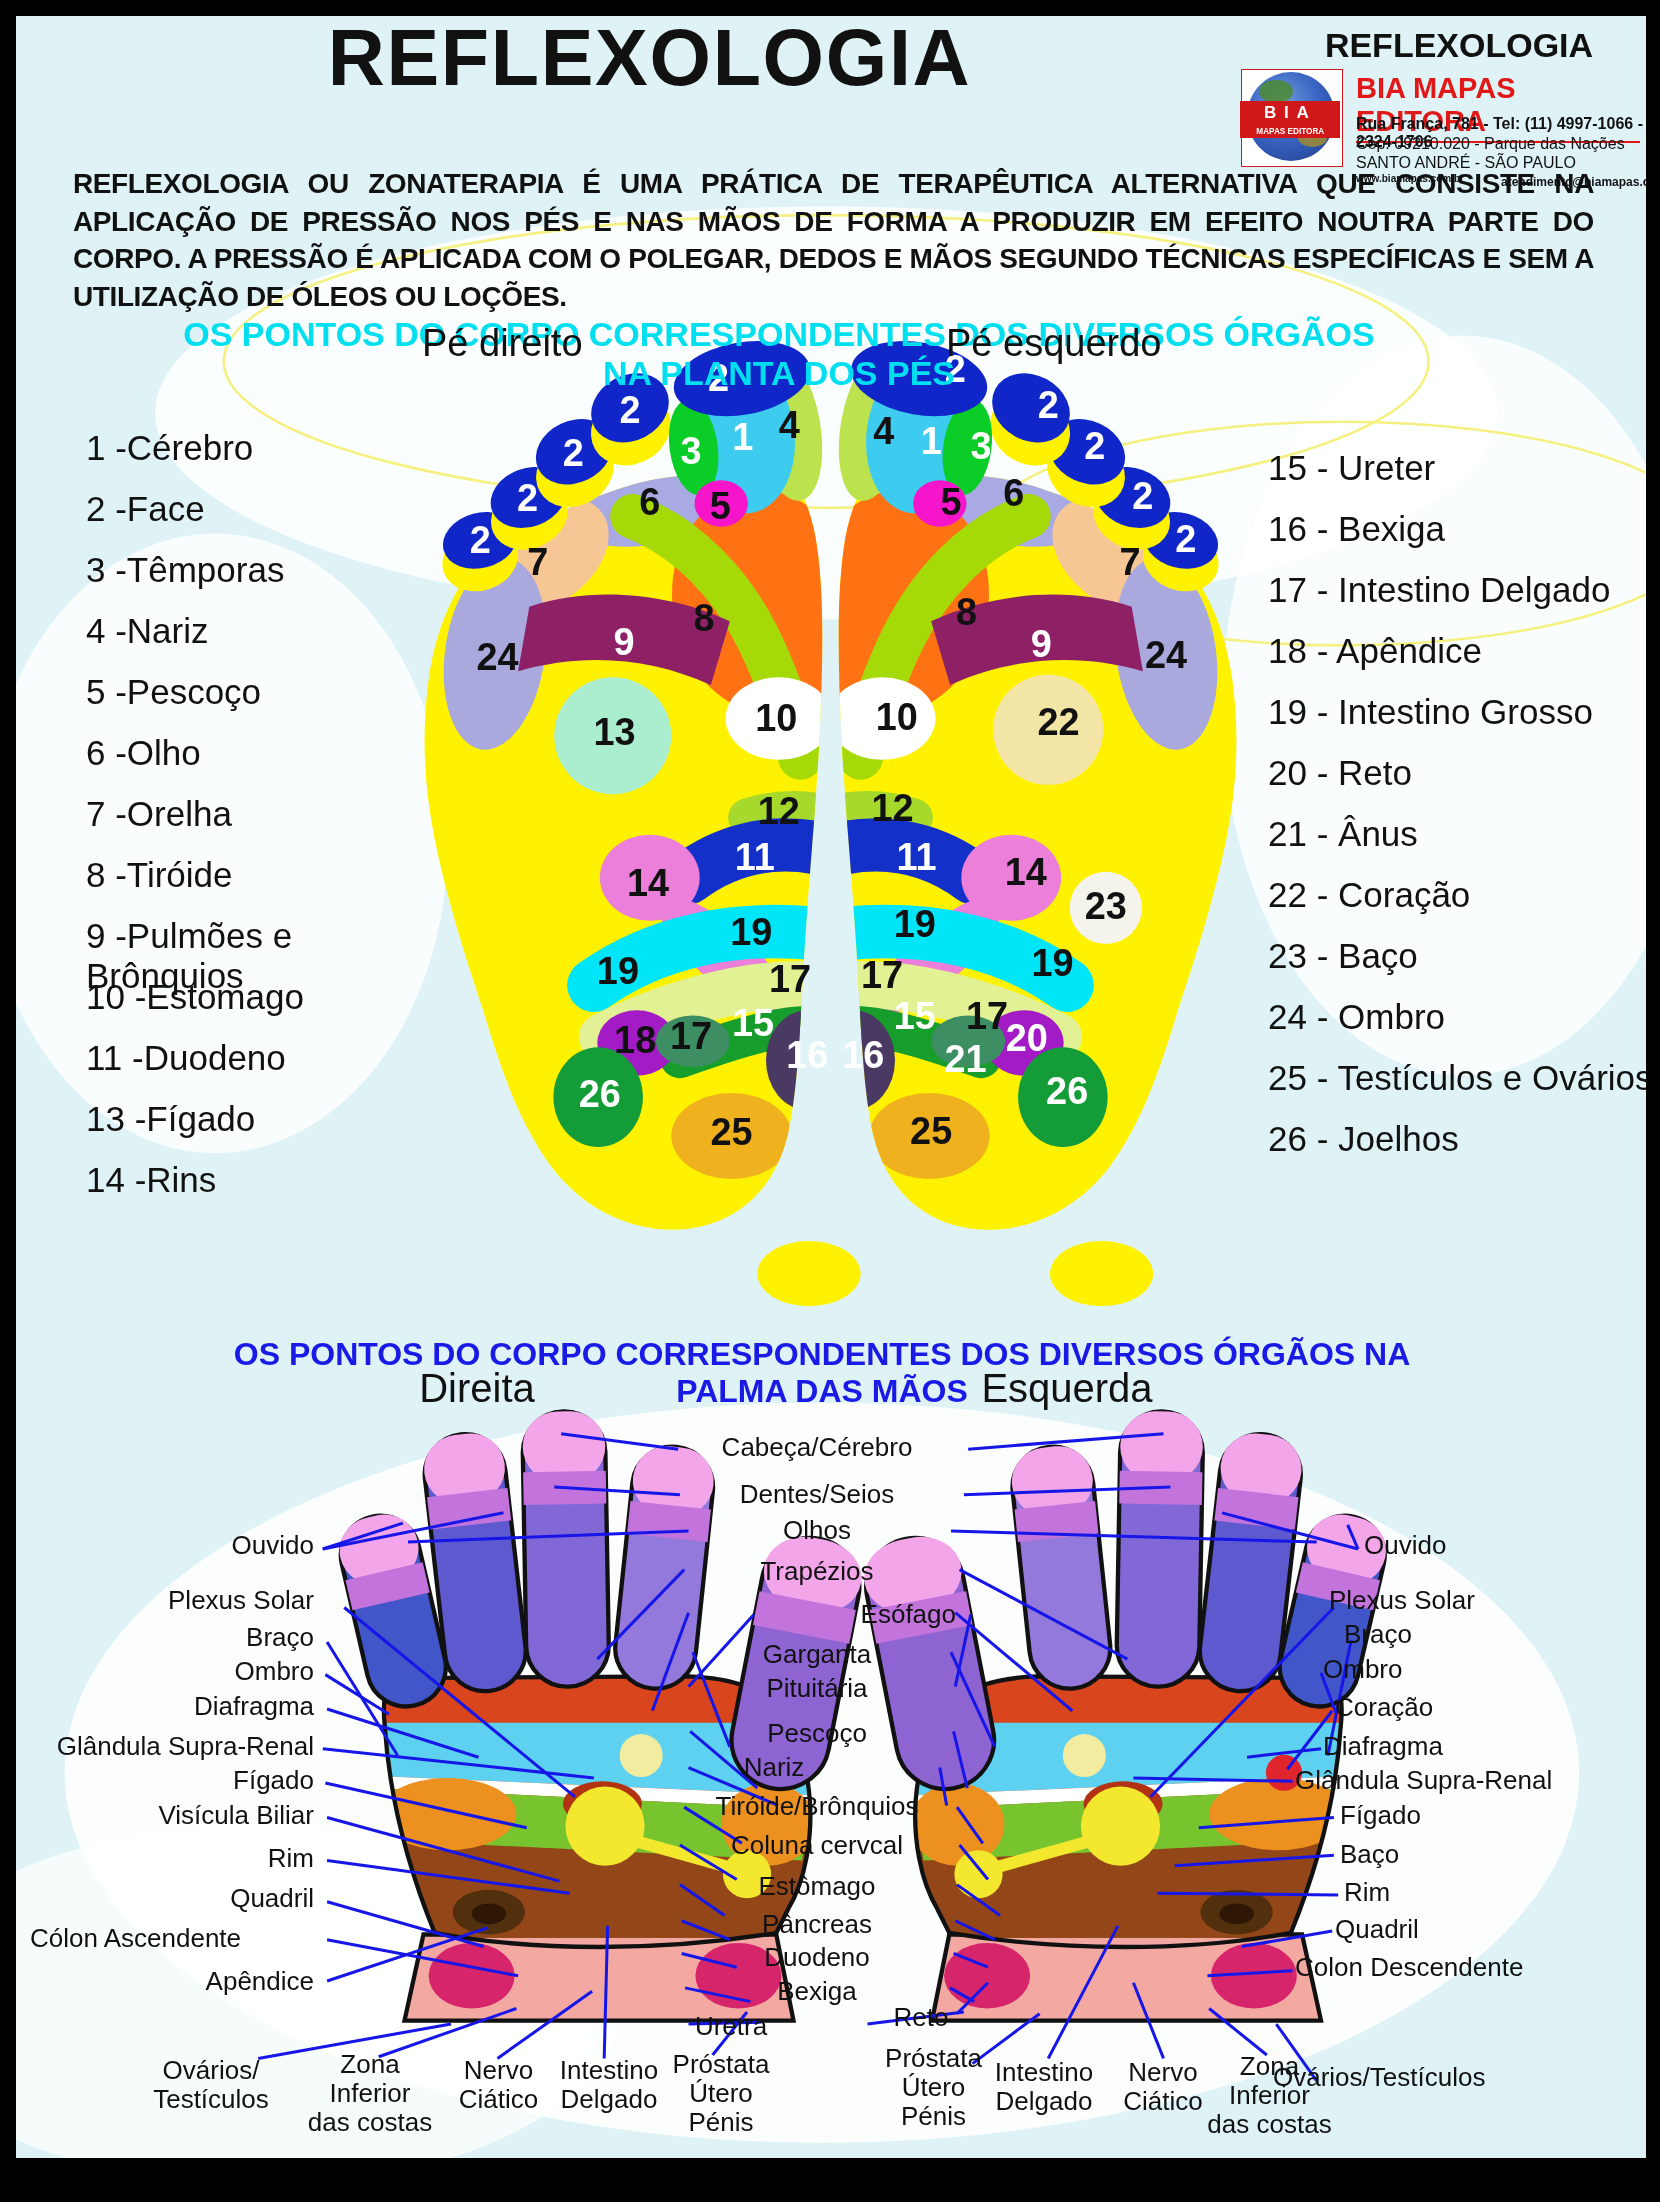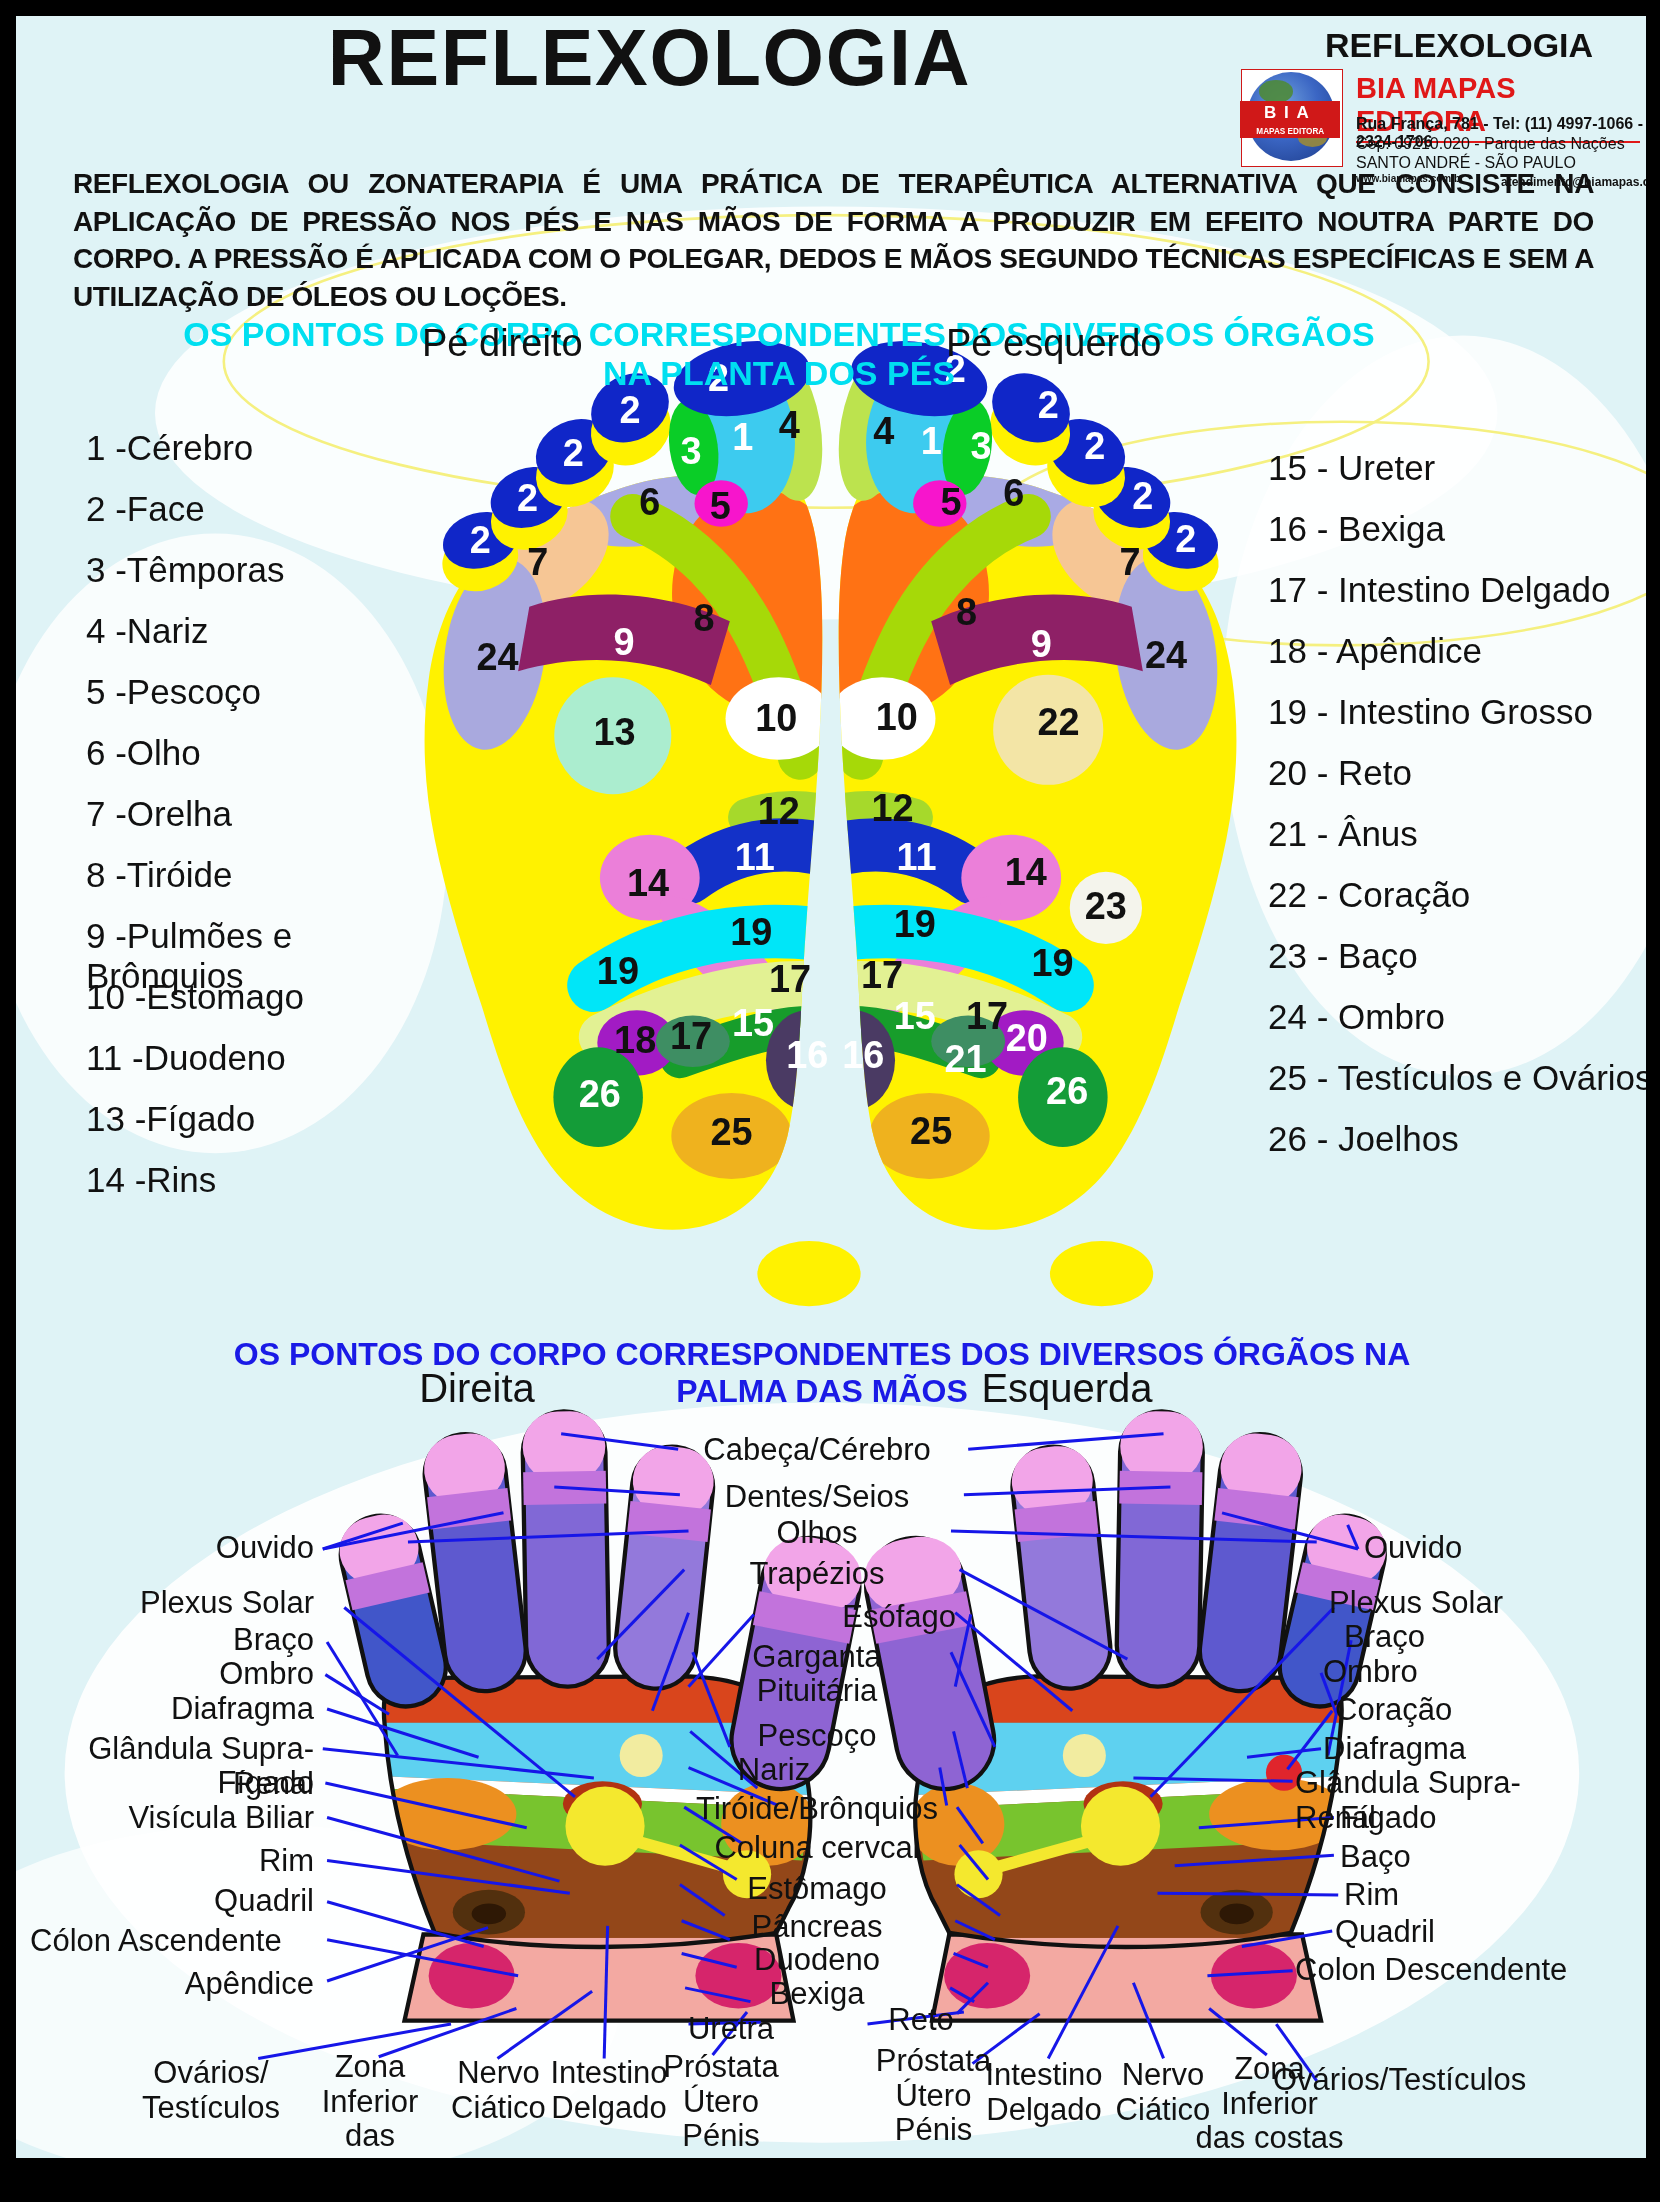--- a/index.html
+++ b/index.html
@@ -32,21 +32,21 @@
   .pub-email{left:1501px;top:175px;width:155px;font-size:12px;font-weight:bold;}
   .intro{left:73px;top:165px;width:1521px;font-size:28px;font-weight:bold;line-height:1.34;
          text-align:justify;letter-spacing:-0.4px;}
   .feet-title{left:155px;top:275px;width:1248px;text-align:center;font-size:34px;font-weight:bold;color:#00DFF0;margin-top:40px;}
   .foot-name{width:293px;text-align:left;font-size:38px;}
   .legend{z-index:3;}
   .legend-left .legend-row{height:61px;font-size:35px;}
   .legend-right .legend-row{height:61px;font-size:35px;}
   .hands-title{left:198px;top:1336px;width:1248px;text-align:center;font-size:32px;font-weight:bold;color:#1A1AE6;}
   .hand-name{width:258px;text-align:center;font-size:40px;}
-  .hlabel{position:absolute;font-size:31px;line-height:1.12;color:#111;white-space:pre-line;z-index:3;}
+  .hlabel{position:absolute;font-size:26px;line-height:1.12;color:#111;white-space:pre-line;z-index:3;}
   .fnum{font-family:"Liberation Sans",sans-serif;font-size:44px;font-weight:bold;text-anchor:middle;}
   .callout{stroke:#1616E8;stroke-width:3.5;}
 </style>
 </head>
 <body>
 
 <div class="page">
 
   <svg class="art" viewBox="0 0 1930 2560">
     <defs>

